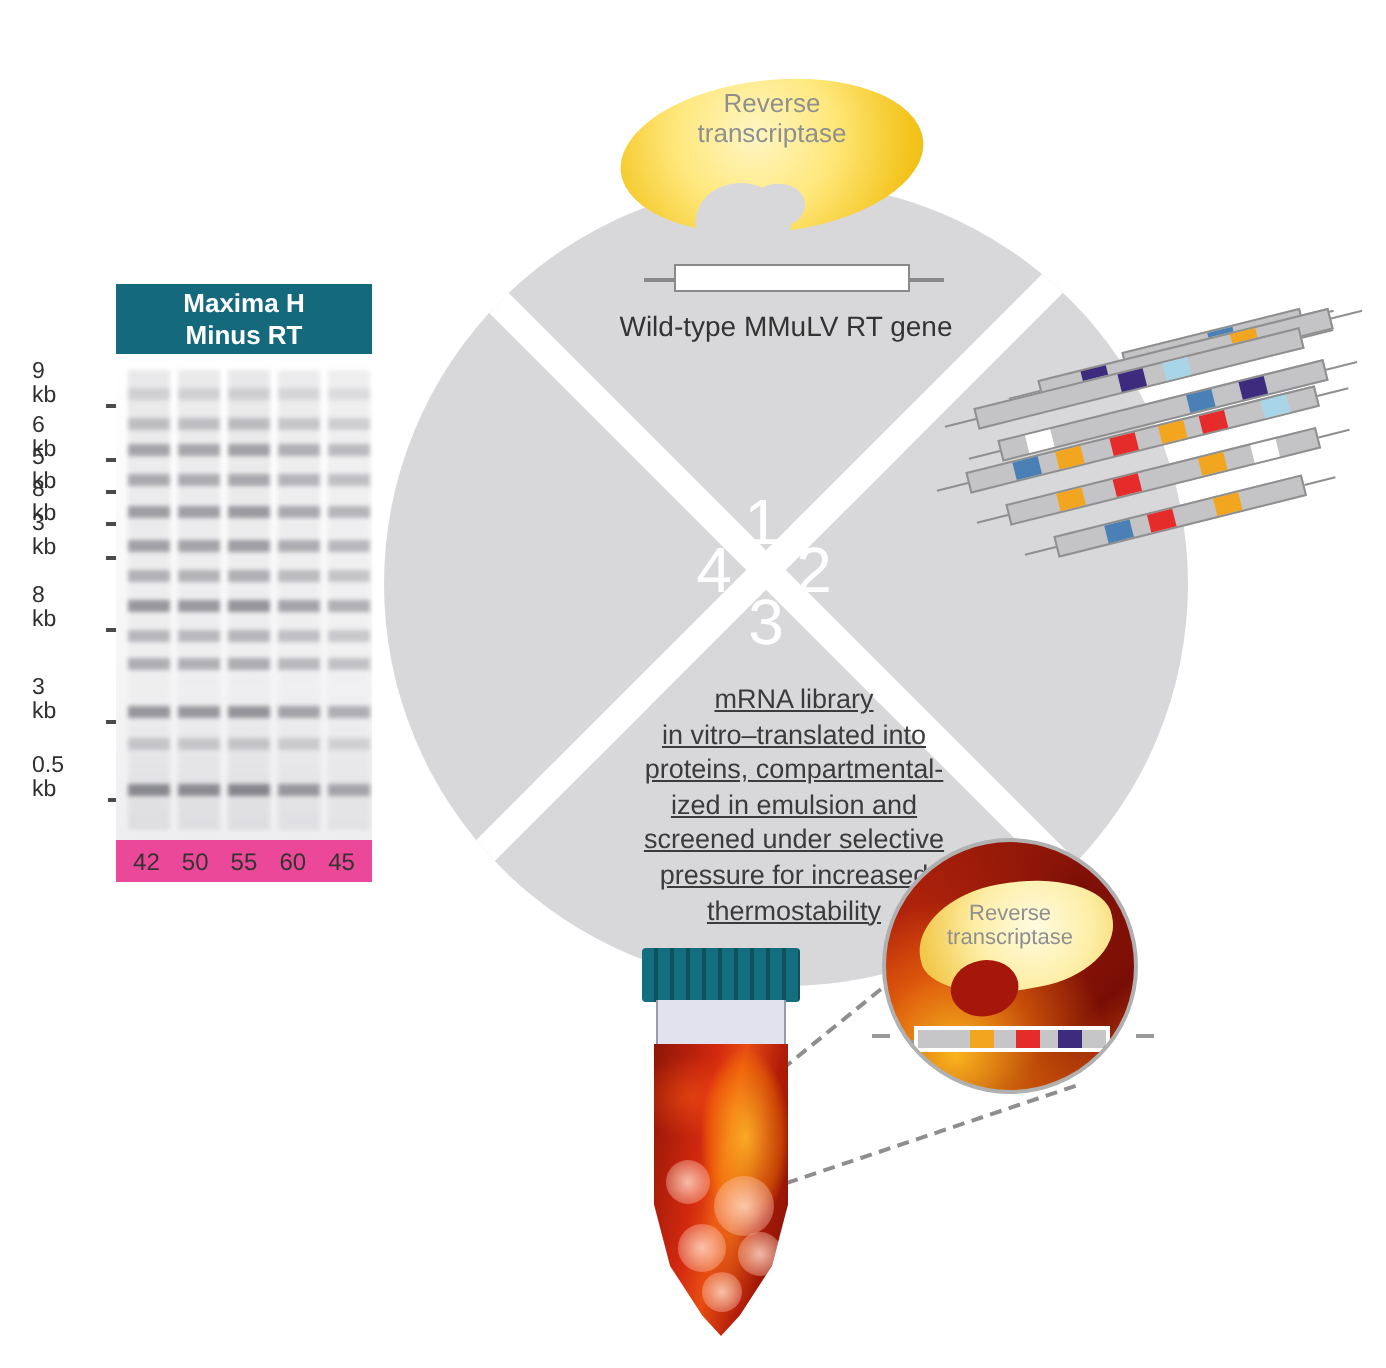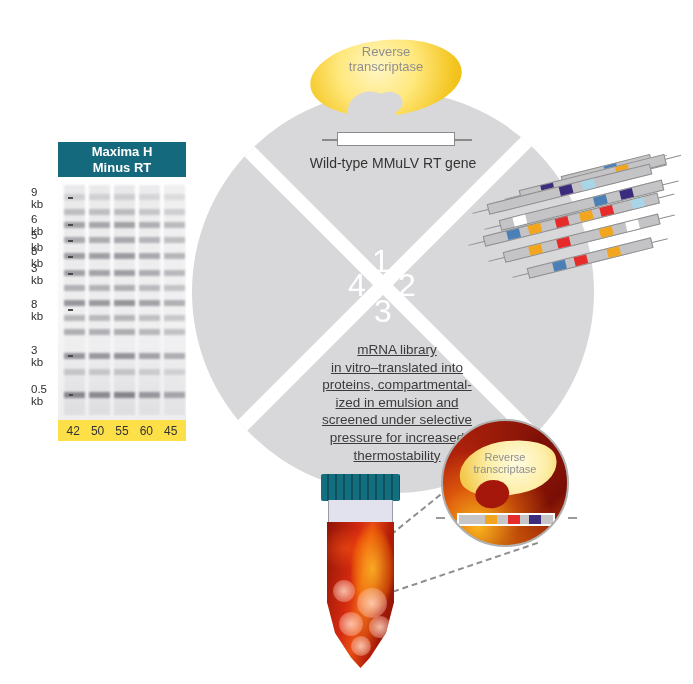--- a/index.html
+++ b/index.html
@@ -30,24 +30,24 @@
       linear-gradient(rgba(58,58,68,.38),rgba(58,58,68,.38)),
       linear-gradient(rgba(58,58,68,.52),rgba(58,58,68,.52)),
       linear-gradient(rgba(58,58,68,.22),rgba(58,58,68,.22)),
       linear-gradient(rgba(58,58,68,.58),rgba(58,58,68,.58)),
       linear-gradient(180deg,rgba(90,90,100,.14),rgba(120,120,130,.05) 70%,rgba(90,90,100,.12));}
   .lane:nth-child(1){left:6px;opacity:.92}
   .lane:nth-child(2){left:31px;opacity:.9}
   .lane:nth-child(3){left:56px;opacity:.95}
   .lane:nth-child(4){left:81px;opacity:.8}
   .lane:nth-child(5){left:106px;opacity:.68}
-  .marker-row{position:absolute;left:31px;width:42px;display:flex;align-items:center;justify-content:flex-end;gap:21px;height:12px;}
+  .marker-row{position:absolute;left:16px;width:42px;display:flex;align-items:flex-end;justify-content:flex-end;gap:21px;height:12px;}
   .marker-row span{font-size:11.5px;color:#2e2e2e;}
   .tick{width:7px;height:2px;background:#4a4a4a;}
-  .lane-strip{left:58px;top:420px;width:128px;height:21px;background:#fde047;display:flex;align-items:center;justify-content:space-around;padding:0 3px;box-sizing:border-box;text-align:right;}
+  .lane-strip{left:58px;top:420px;width:128px;height:21px;background:#ec4899;display:flex;align-items:center;justify-content:space-around;padding:0 3px;box-sizing:border-box;text-align:right;}
   .lane-strip span{font-size:12px;color:#333;}
   .gel-caption{left:40px;top:447px;width:166px;text-align:center;font-size:15.5px;color:#2b2b2b;}
 
   
   .circle{left:192px;top:91px;width:402px;height:402px;border-radius:50%;background:#d8d8da;overflow:hidden;}
   .xband{position:absolute;left:-94px;top:187px;width:570px;height:14px;background:#fff;}
   .xband.a{transform:rotate(45deg);}
   .xband.b{transform:rotate(-45deg);}
   .stepnum{position:absolute;color:#fff;font-size:32px;line-height:1;transform:translate(-50%,-50%);}
 

